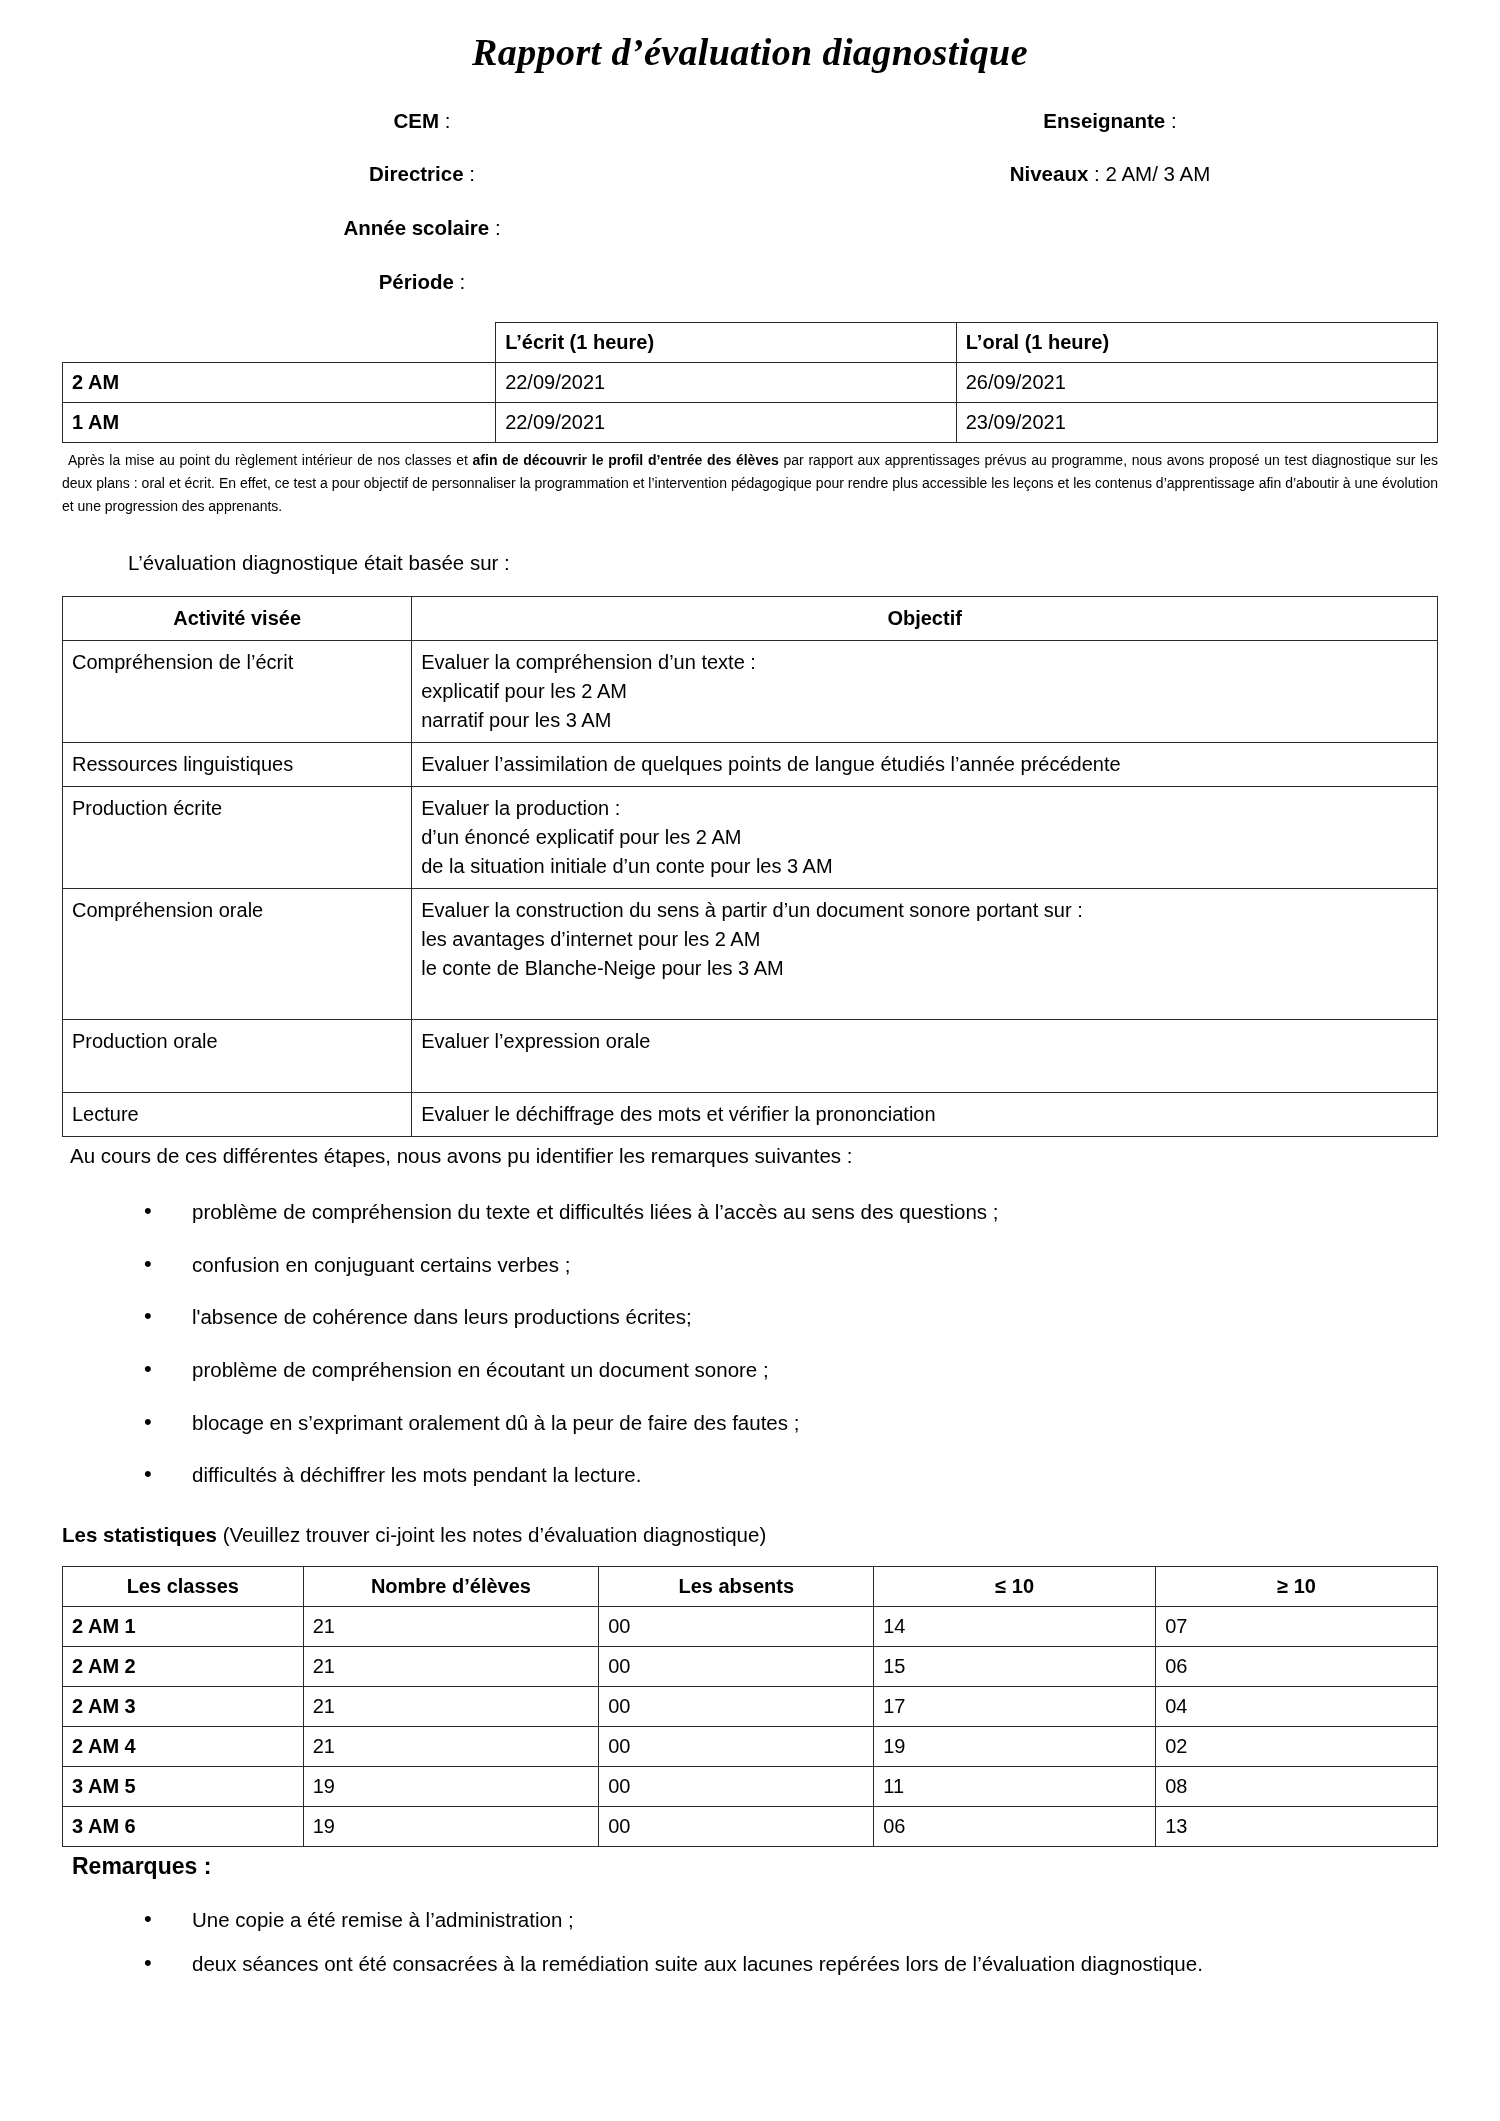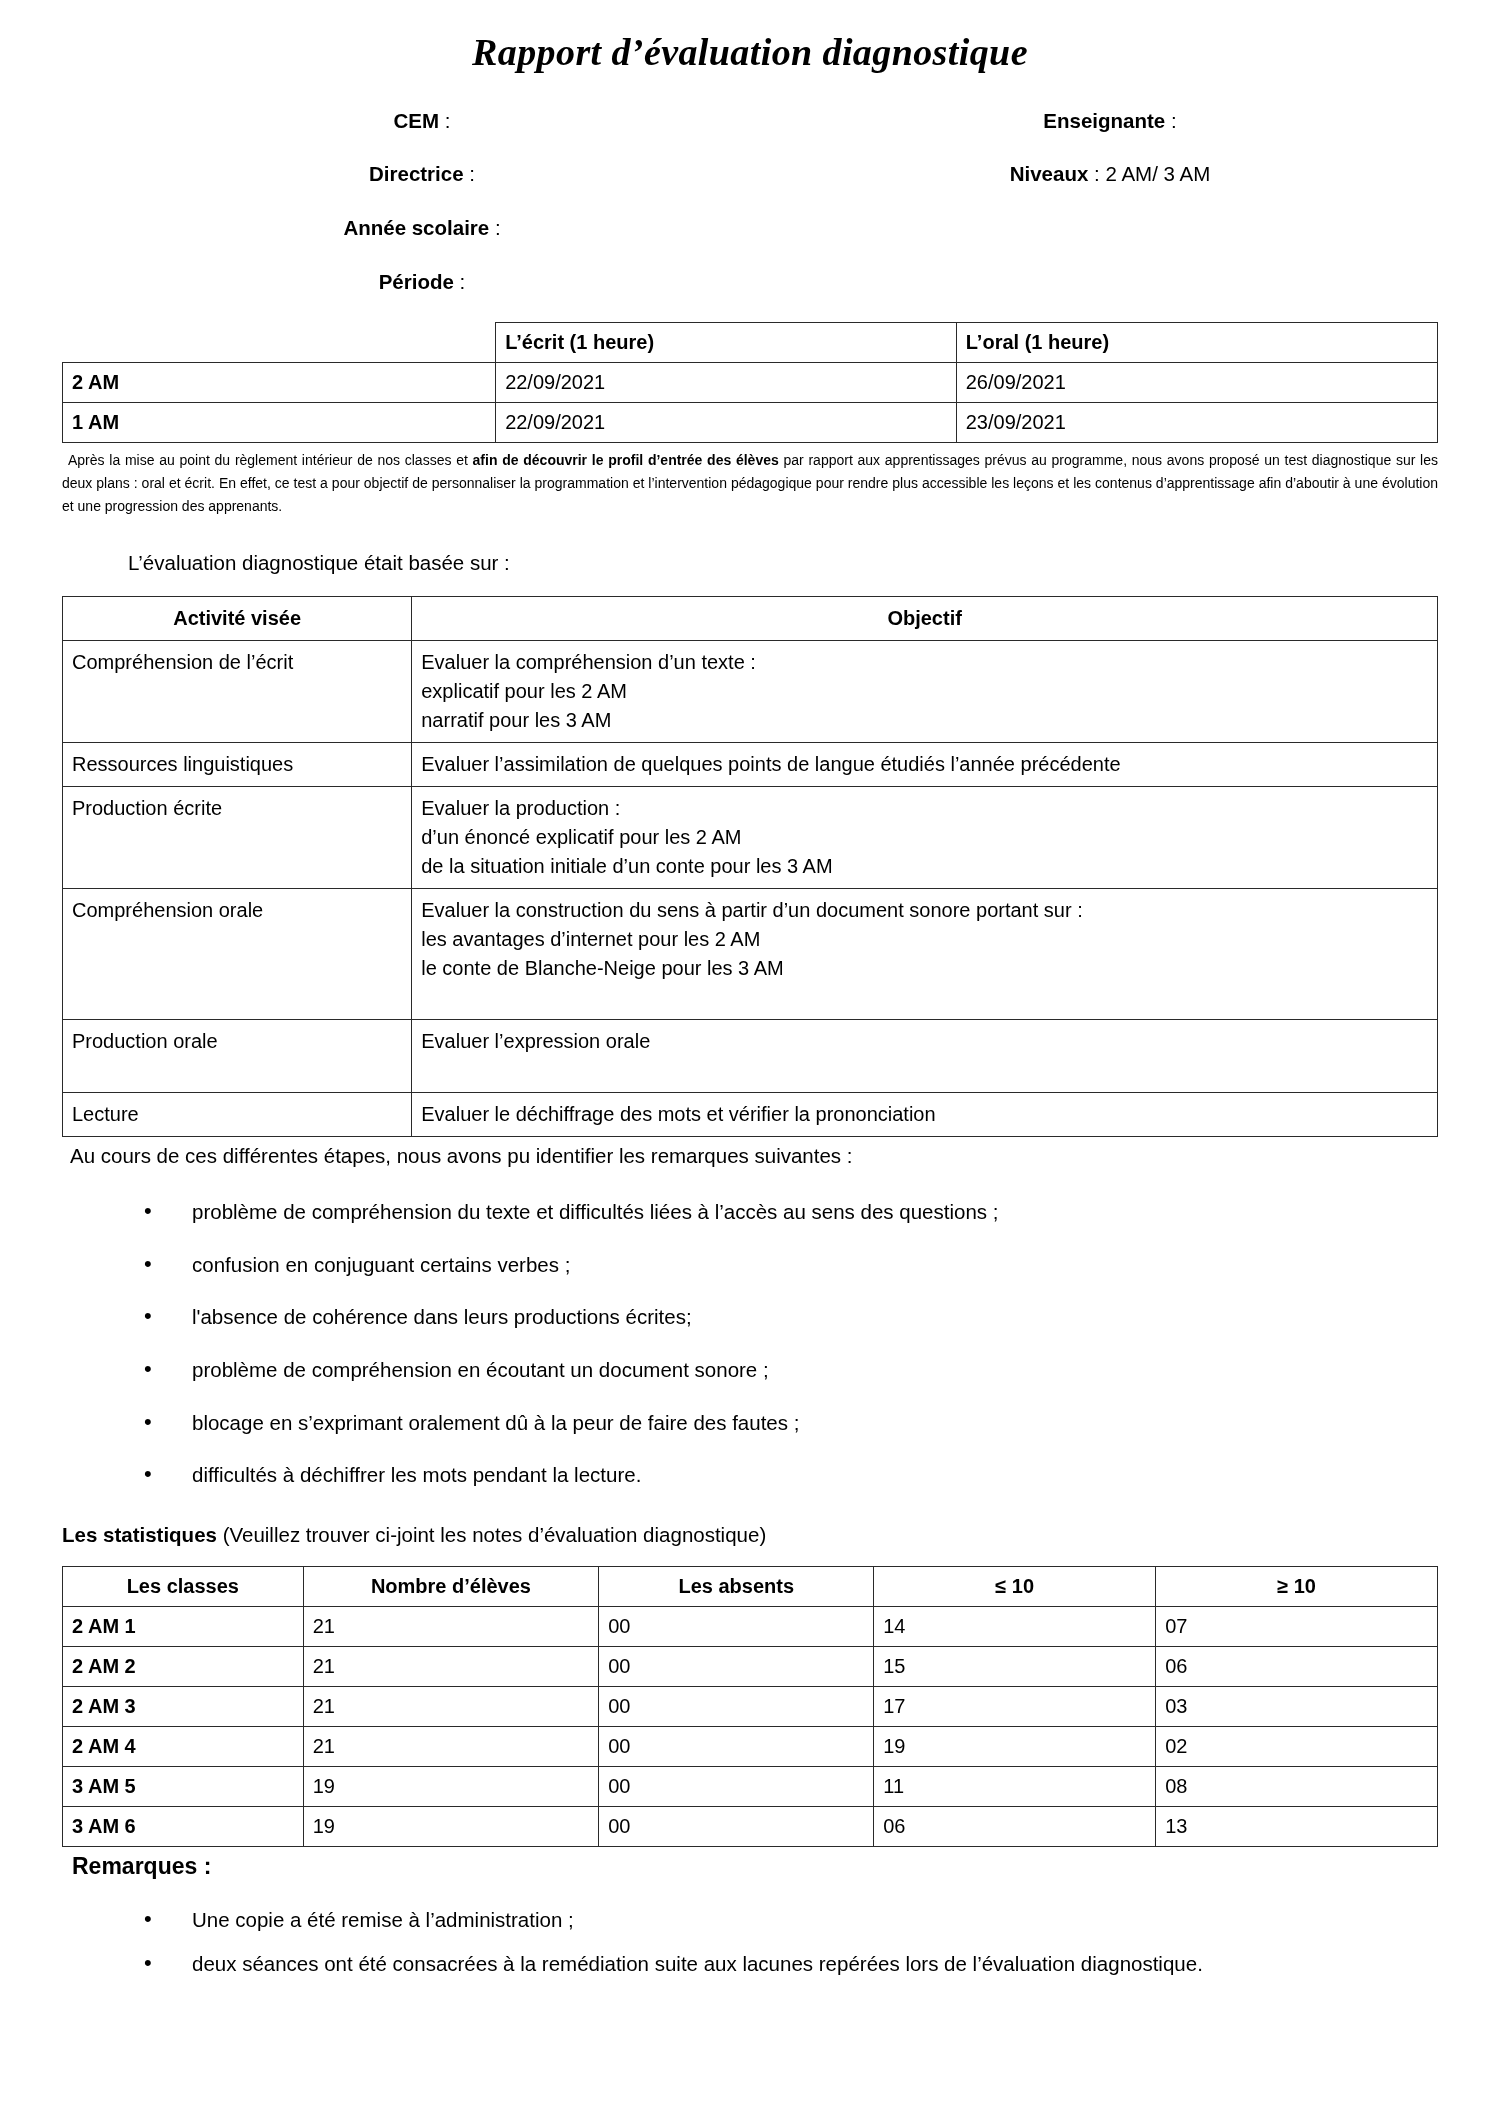--- a/index.html
+++ b/index.html
@@ -334,21 +334,21 @@
         <td>21</td>
         <td>00</td>
         <td>15</td>
         <td>06</td>
       </tr>
       <tr>
         <td class="cls">2 AM 3</td>
         <td>21</td>
         <td>00</td>
         <td>17</td>
-        <td>03</td>
+        <td>04</td>
       </tr>
       <tr>
         <td class="cls">2 AM 4</td>
         <td>21</td>
         <td>00</td>
         <td>19</td>
         <td>02</td>
       </tr>
       <tr>
         <td class="cls">3 AM 5</td>

